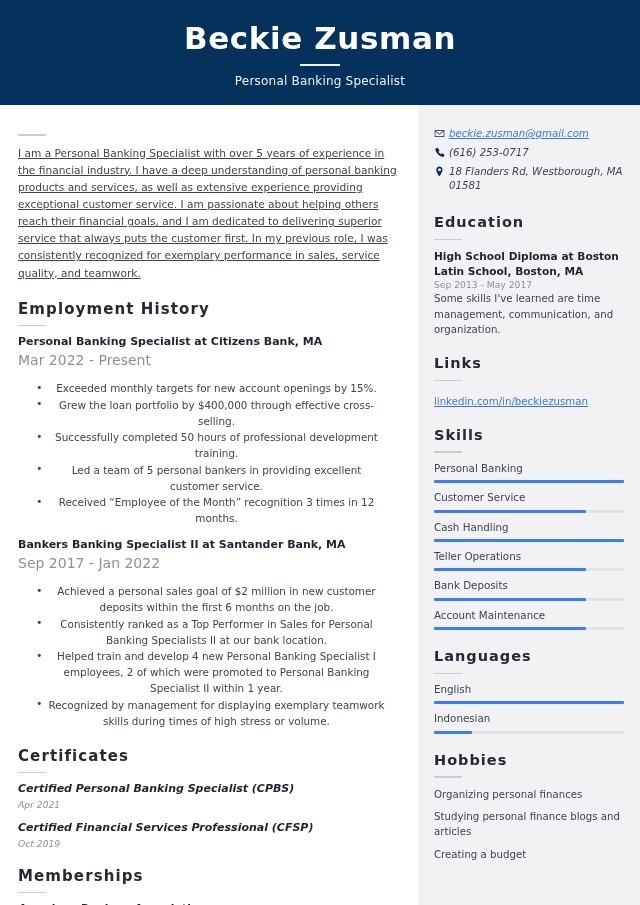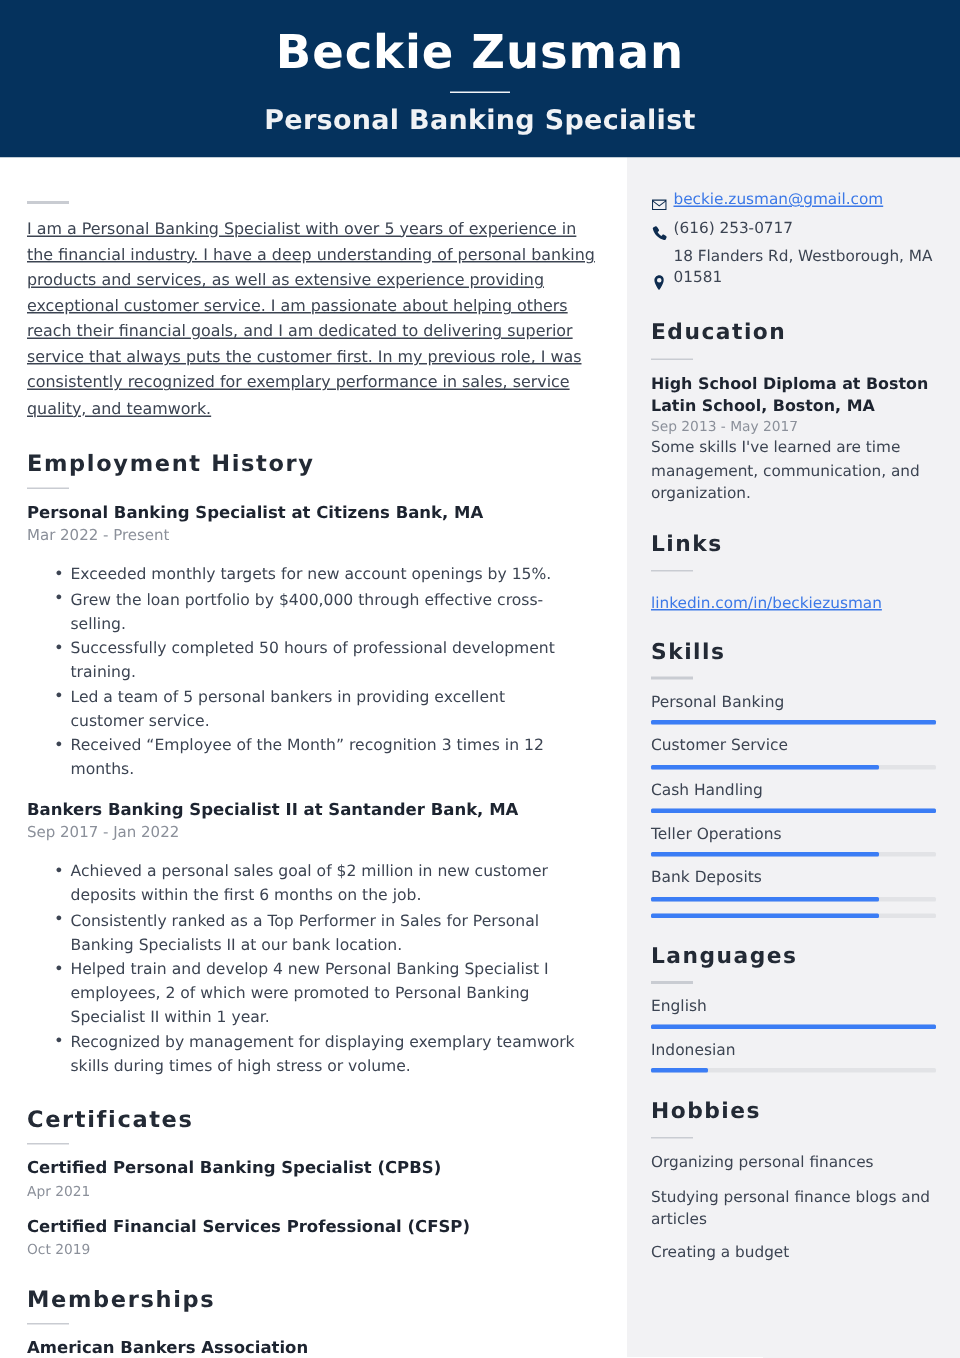--- a/index.html
+++ b/index.html
@@ -35,22 +35,22 @@
   }
   .name-rule {
     width: 40px;
     height: 1.5px;
     background: #ffffff;
     margin: 9px 0 8px 0;
     opacity: 0.95;
   }
   .job-title {
     color: #f0f2f5;
-    font-size: 18px;
-    font-weight: 700;
+    font-size: 12px;
+    font-weight: 400;
     letter-spacing: 0.2px;
   }
 
   
   .body {
     display: flex;
     align-items: stretch;
     height: 800px;
   }
   .main {
@@ -91,68 +91,69 @@
   .job { margin-bottom: 12px; }
   .job:last-child { margin-bottom: 0; }
   .job-head {
     color: #1d2430;
     font-weight: 700;
     font-size: 11px;
     line-height: 1.35;
   }
   .job-date {
     color: #8b909a;
-    font-size: 10px;
+    font-size: 14px;
     margin-top: 2px;
     margin-bottom: 3px;
   }
   ul.bullets {
     list-style: none;
-    margin: 12px; padding: 0;
+    margin: 12px; padding: 0; text-align: center;
   }
   ul.bullets li {
     position: relative;
     color: #3c4452;
     font-size: 10.4px;
     line-height: 1.54;
     padding-left: 17px;
     margin-bottom: 0.5px;
   }
   ul.bullets li::before {
     content: "•";
     position: absolute;
     left: 6px;
     top: -0.5px;
     color: #3c4452;
     font-size: 11px;
   }
 
-  .entry { margin-bottom: 11px; }
+  .entry { margin-bottom: 11px; font-style: italic; }
   .entry:last-child { margin-bottom: 0; }
   .entry-title {
     color: #1d2430;
     font-weight: 700;
     font-size: 11px;
     line-height: 1.35;
   }
   .entry-date {
     color: #8b909a;
     font-size: 9.2px;
     margin-top: 2px;
   }
 
   
   .contact-list { margin-bottom: 20px; }
   .contact-row {
     display: flex;
-    align-items: flex-end;
+    align-items: flex-start;
     margin-bottom: 4px;
     font-size: 10.2px;
     color: #3c4452;
     line-height: 1.45;
+    font-style: italic;
   }
   .c-icon {
     width: 15px;
     min-width: 15px;
     padding-top: 1px;
     color: #0e2c4f;
     display: flex;
     justify-content: flex-start;
   }
   .c-icon svg { display: block; }
@@ -353,20 +354,21 @@
               <div class="bar-fill" style="width: 80%;"></div>
             </div>
         </div>
         <div class="bar-item">
           <div class="bar-label">Bank Deposits</div>
           <div class="bar-track">
               <div class="bar-fill" style="width: 80%;"></div>
             </div>
         </div>
         <div class="bar-item">
+          <div class="bar-label">Account Maintenance</div>
           <div class="bar-track">
               <div class="bar-fill" style="width: 80%;"></div>
             </div>
         </div>
       </div>
 
       <div class="section">
         <div class="sec-title side">Languages</div>
         <div class="sec-rule"></div>
         <div class="bar-item">

